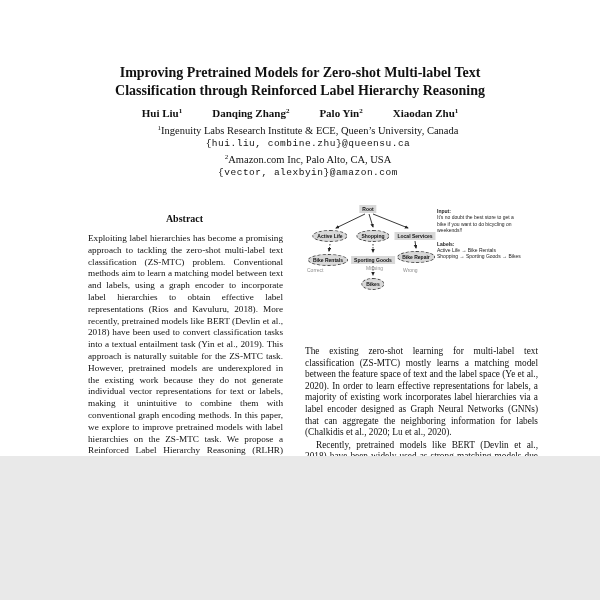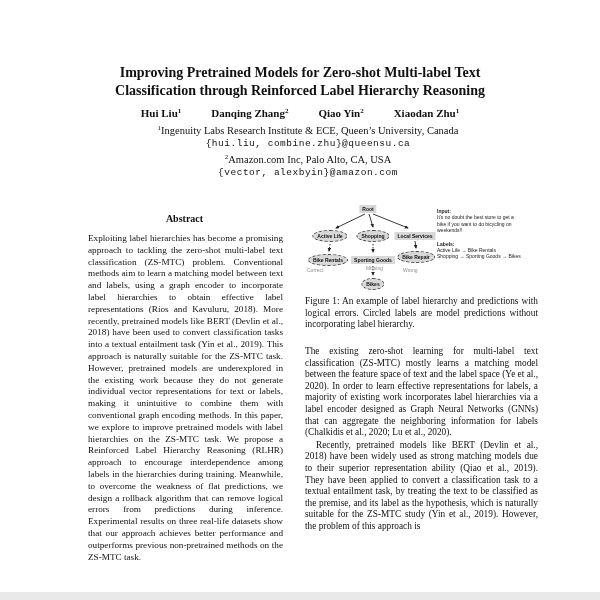--- a/index.html
+++ b/index.html
@@ -1,17 +1,17 @@
 <!DOCTYPE html>
 <html><head>
 <meta charset="utf-8">
 <style>
   html,body { margin:0; padding:0; background:#e9e9e9; }
   .page {
-    position:relative; width:600px; height:592px; margin:0 auto;
+    position:relative; width:600px; height:456px; margin:0 auto;
     background:#ffffff; overflow:hidden; color:#111;
     font-family:"Liberation Serif", serif;
   }
   
   .title {
     position:absolute; top:64px; left:90px; width:420px; margin:0;
     text-align:center; font-size:14px; font-weight:bold; line-height:18px;
   }
   .authors {
     position:absolute; top:107px; left:0; width:600px;
@@ -70,21 +70,21 @@
 </head>
 <body>
 
 <div class="page">
 
   <h1 class="title">Improving Pretrained Models for Zero-shot Multi-label Text Classification through Reinforced Label Hierarchy Reasoning</h1>
 
   <div class="authors">
     <span class="author"><span>Hui Liu</span><sup>1</sup></span>
     <span class="author"><span>Danqing Zhang</span><sup>2</sup></span>
-    <span class="author"><span>Qiao Yin</span><sup>2</sup></span>
+    <span class="author"><span>Palo Yin</span><sup>2</sup></span>
     <span class="author"><span>Xiaodan Zhu</span><sup>1</sup></span>
   </div>
 
   <div class="affil-block">
     <div class="affil"><sup>1</sup><span>Ingenuity Labs Research Institute &amp; ECE, Queen’s University, Canada</span></div>
     <div class="email">{hui.liu, combine.zhu}@queensu.ca</div>
     <div class="affil"><sup>2</sup><span>Amazon.com Inc, Palo Alto, CA, USA</span></div>
     <div class="email">{vector, alexbyin}@amazon.com</div>
   </div>
 
@@ -122,20 +122,19 @@
 
     <div class="side-panel">
       <div class="sp-bold">Input:</div>
       <div class="sp-input-text">It’s no doubt the best store to get a bike if you want to do bicycling on weekends!!</div>
       <div class="sp-bold">Labels:</div>
       <div class="sp-path">Active Life → Bike Rentals</div>
       <div class="sp-path">Shopping → Sporting Goods → Bikes</div>
     </div>
   </div>
 
-  <p class="figure-caption">Figure 1: An example of label hierarchy and predictions with logical errors. Circled labels are model predictions without incorporating label hierarchy.</p>
 
   <div class="col2">
     <p>The existing zero-shot learning for multi-label text classification (ZS-MTC) mostly learns a matching model between the feature space of text and the label space (Ye et al., 2020). In order to learn effective representations for labels, a majority of existing work incorporates label hierarchies via a label encoder designed as Graph Neural Networks (GNNs) that can aggregate the neighboring information for labels (Chalkidis et al., 2020; Lu et al., 2020).</p>
     <p class="indent">Recently, pretrained models like BERT (Devlin et al., 2018) have been widely used as strong matching models due to their superior representation ability (Qiao et al., 2019). They have been applied to convert a classification task to a textual entailment task, by treating the text to be classified as the premise, and its label as the hypothesis, which is naturally suitable for the ZS-MTC study (Yin et al., 2019). However, the problem of this approach is</p>
   </div>
 
 </div>
 
 </body></html>

